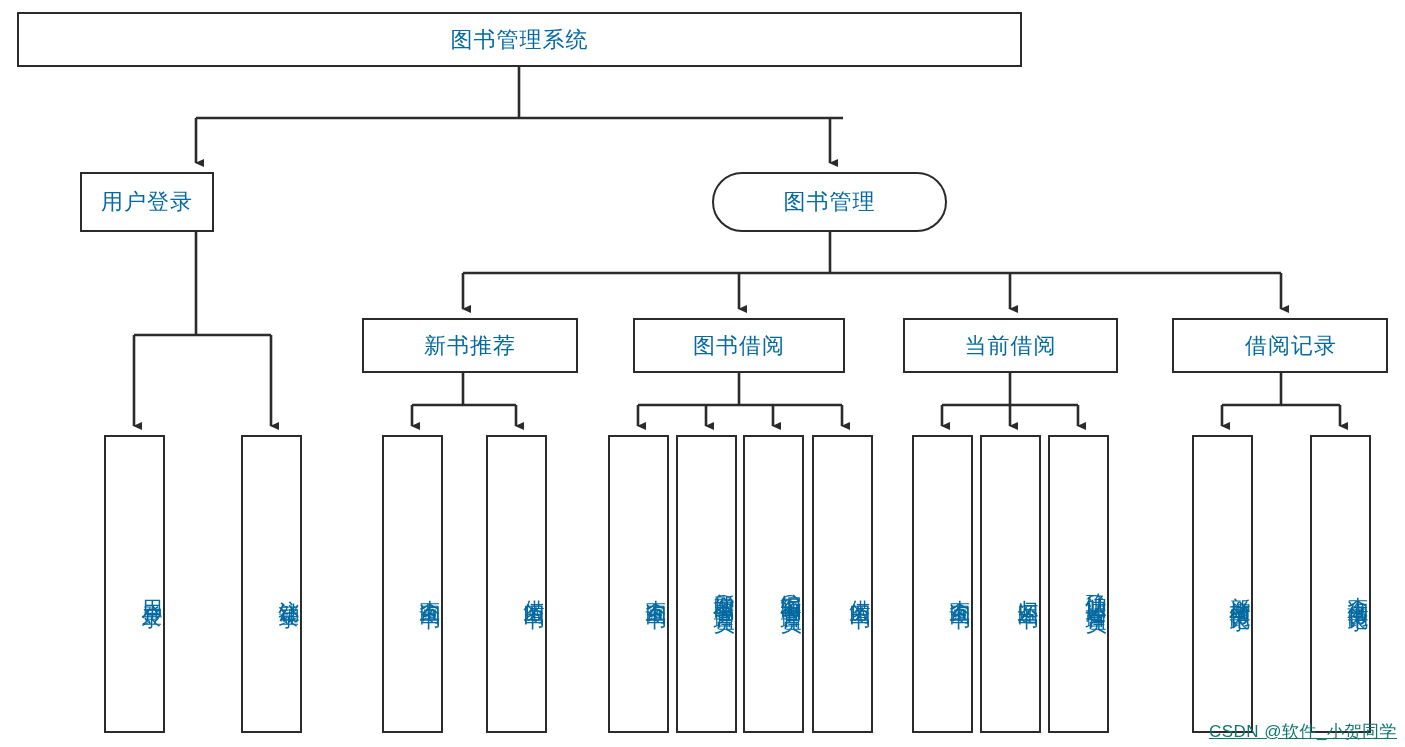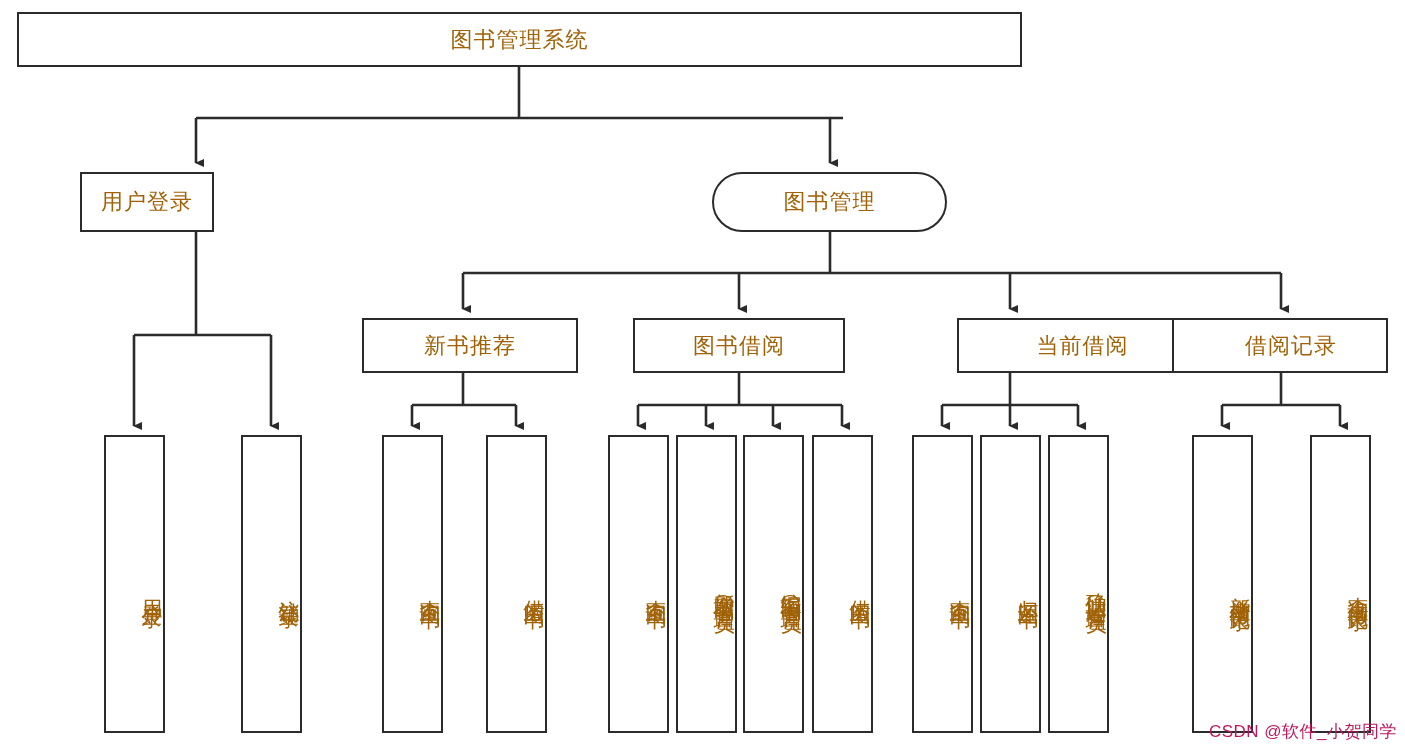--- a/index.html
+++ b/index.html
@@ -12,21 +12,21 @@
   }
   #canvas{position:absolute;left:0;top:0;width:1405px;height:747px;}
   .node{
     position:absolute;
     box-sizing:border-box;
     border:2px solid #2b2b2b;
     background:#ffffff;
     display:flex;
     align-items:center;
     justify-content:center;
-    color:#a16207;
+    color:#0369a1;
     letter-spacing:1px;
     z-index:2;
   }
   .node.h{font-size:22px;}
   .node.v{
     writing-mode:vertical-rl;
     text-orientation:upright;
     font-size:21px;
     letter-spacing:3px;
     align-items:flex-start;
@@ -37,25 +37,26 @@
   .node.v > span{
     writing-mode:vertical-rl;
     text-orientation:upright;
     display:block;
   }
   #watermark{
     position:absolute;
     right:8px;
     bottom:4px;
     font-size:17px;
-    color:#be185d;
+    color:#0f766e;
     letter-spacing:0.5px;
     z-index:5;
     white-space:nowrap;
     font-family:"Liberation Sans","DejaVu Sans",sans-serif;
+    text-decoration:underline;
   }
   svg.lines{position:absolute;left:0;top:0;width:1405px;height:747px;z-index:1;}
 </style>
 </head>
 <body>
 
 <div id="canvas">
 
   <svg class="lines" viewBox="0 0 1405 747" xmlns="http://www.w3.org/2000/svg">
     <defs>
@@ -117,21 +118,21 @@
   <div class="node h" style="left:712px;top:172px;width:235px;height:60px;border-radius:30px;">
     <span>图书管理</span>
   </div>
 
   <div class="node h" style="left:633px;top:318px;width:212px;height:55px;">
     <span>图书借阅</span>
   </div>
   <div class="node h" style="left:362px;top:318px;width:216px;height:55px;">
     <span>新书推荐</span>
   </div>
-  <div class="node h" style="left:957px;top:318px;width:251px;height:55px;">
+  <div class="node h" style="left:903px;top:318px;width:215px;height:55px;">
     <span>当前借阅</span>
   </div>
   <div class="node h" style="left:1172px;top:318px;width:216px;height:55px;padding-left:22px;">
     <span>借阅记录</span>
   </div>
 
   <div class="node v" style="left:104px;top:435px;width:61px;height:298px;">
     <span>用户登录</span>
   </div>
   <div class="node v" style="left:241px;top:435px;width:61px;height:298px;">

